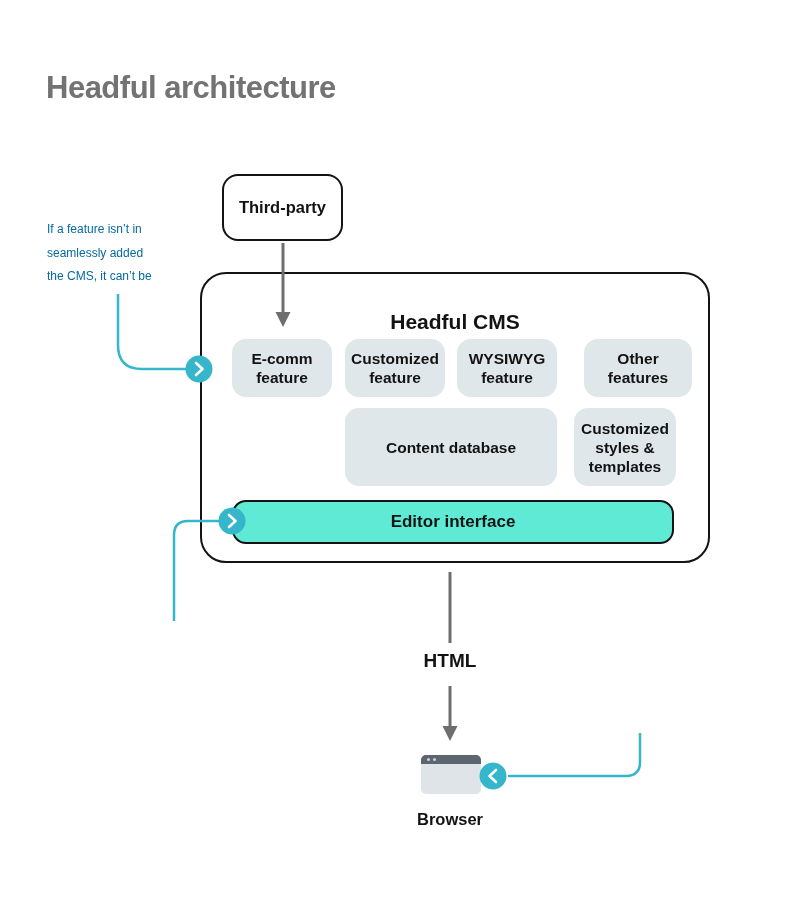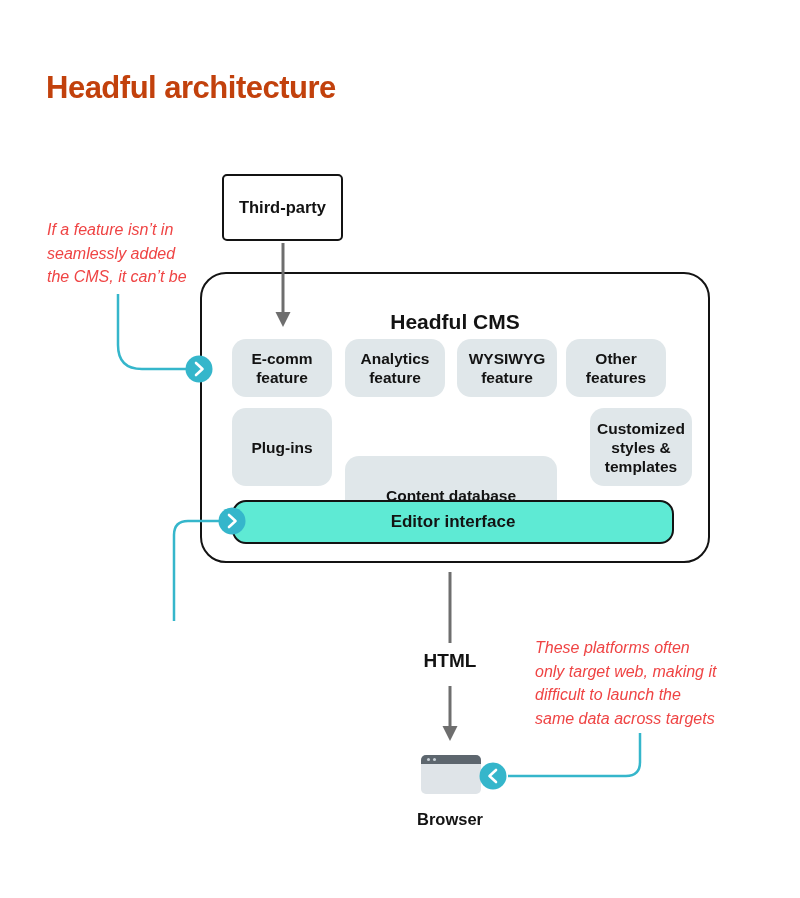--- a/index.html
+++ b/index.html
@@ -7,25 +7,25 @@
     position:relative;
     width:800px;height:898px;
     background:#ffffff;
     font-family:"Liberation Sans", sans-serif;
     color:#131313;
     overflow:hidden;
   }
   .abs{position:absolute;}
   .page-title{
     left:46px;top:70px;
-    font-size:31px;font-weight:bold;letter-spacing:-0.5px;color:#c2410c;
+    font-size:31px;font-weight:bold;letter-spacing:-0.5px;color:#737373;
   }
   .third-party{
     left:222px;top:174px;width:121px;height:67px;
-    border:2.5px solid #131313;border-radius:5px;
+    border:2.5px solid #131313;border-radius:16px;
     display:flex;align-items:center;justify-content:center;
     font-size:16.5px;font-weight:bold;background:#fff;
     box-sizing:border-box;
   }
   .cms-container{
     left:200px;top:272px;width:510px;height:291px;
     border:2.5px solid #131313;border-radius:26px;
     background:#fff;box-sizing:border-box;
   }
   .cms-title{
@@ -38,21 +38,21 @@
     font-size:15.5px;font-weight:bold;line-height:19px;
     box-sizing:border-box;padding:4px 18px;
   }
   .editor-box{
     left:232px;top:500px;width:442px;height:44px;
     border:2.5px solid #131313;border-radius:14px;background:#5eead4;
     display:flex;align-items:center;justify-content:center;
     font-size:17px;font-weight:bold;box-sizing:border-box;
   }
   .note{
-    font-size:16px;line-height:23.5px;color:#ef4444;white-space:nowrap;font-style:italic;
+    font-size:12px;line-height:23.5px;color:#0369a1;white-space:nowrap;
   }
   .flow-label{
     text-align:center;font-weight:bold;
   }
   .browser-window{
     left:421px;top:755px;width:60px;height:39px;
     border-radius:5px;background:#dfe4e8;overflow:hidden;
   }
   .browser-bar{
     width:100%;height:9px;background:#5d666e;position:relative;
@@ -76,39 +76,32 @@
   </div>
 
   <div class="abs third-party">
     <span>Third-party</span>
   </div>
 
   <div class="abs cms-container"></div>
   <div class="abs cms-title">Headful CMS</div>
 
   <div class="abs feature-box" style="left:232px;top:339px;width:100px;height:58px;">E-comm feature</div>
-  <div class="abs feature-box" style="left:345px;top:339px;width:100px;height:58px;">Analytics feature</div>
+  <div class="abs feature-box" style="left:345px;top:339px;width:100px;height:58px;">Customized feature</div>
   <div class="abs feature-box" style="left:457px;top:339px;width:100px;height:58px;">WYSIWYG feature</div>
-  <div class="abs feature-box" style="left:566px;top:339px;width:100px;height:58px;">Other features</div>
+  <div class="abs feature-box" style="left:584px;top:339px;width:108px;height:58px;">Other features</div>
 
-  <div class="abs feature-box" style="left:232px;top:408px;width:100px;height:78px;">Plug-ins</div>
-  <div class="abs feature-box" style="left:345px;top:408px;width:212px;height:78px;margin-top:48px;">Content database</div>
-  <div class="abs feature-box" style="left:590px;top:408px;width:102px;height:78px;">Customized styles &amp; templates</div>
+  <div class="abs feature-box" style="left:345px;top:408px;width:212px;height:78px;">Content database</div>
+  <div class="abs feature-box" style="left:574px;top:408px;width:102px;height:78px;">Customized styles &amp; templates</div>
 
   <div class="abs editor-box">
     <span>Editor interface</span>
   </div>
 
 
-  <div class="abs note" style="left:535px;top:636px;">
-    <div>These platforms often</div>
-    <div>only target web, making it</div>
-    <div>difficult to launch the</div>
-    <div>same data across targets</div>
-  </div>
 
   <div class="abs flow-label" style="left:410px;top:650px;width:80px;font-size:19px;">HTML</div>
 
   <div class="abs browser-window">
     <div class="browser-bar">
       <div class="browser-dot" style="left:6px;"></div>
       <div class="browser-dot" style="left:12px;"></div>
     </div>
   </div>
 

